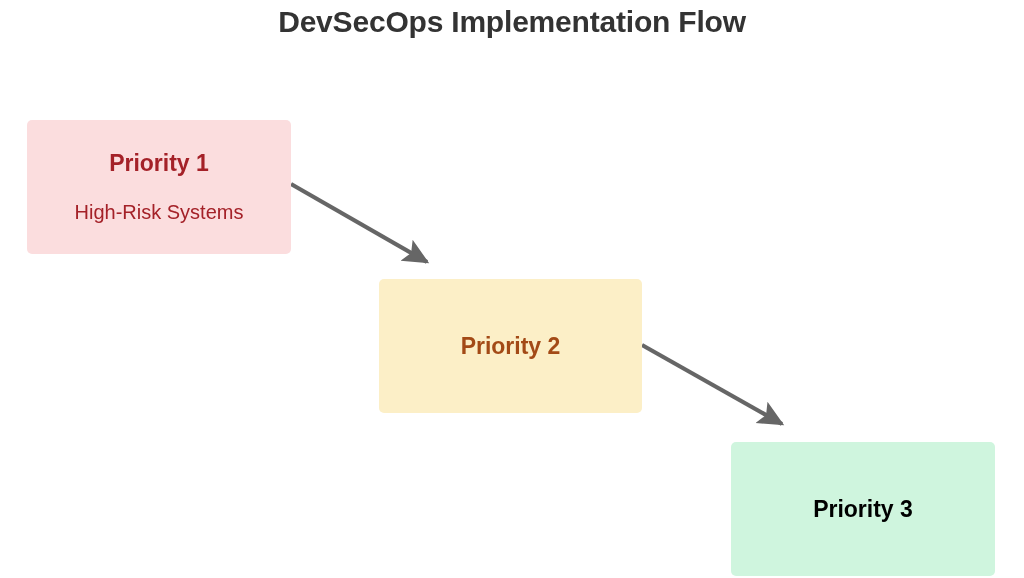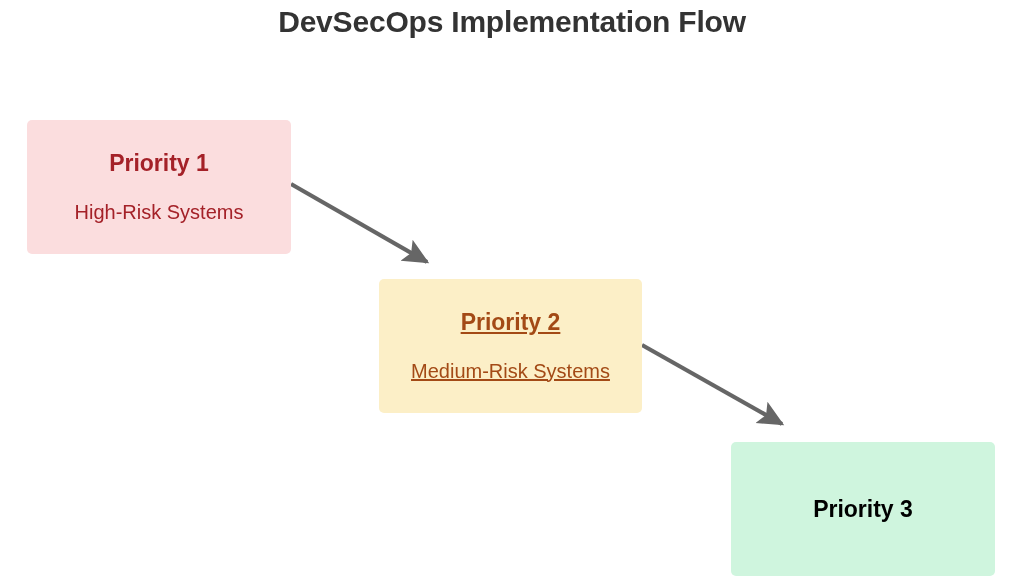--- a/index.html
+++ b/index.html
@@ -78,21 +78,20 @@
     background: #FBDDDE;
     color: #A42128;
   }
   #node-priority-2 {
     left: 379px;
     top: 279px;
     width: 263px;
     height: 134px;
     background: #FCEFC7;
     color: #A34A16;
-    text-decoration: underline;
   }
   #node-priority-3 {
     left: 731px;
     top: 442px;
     width: 264px;
     height: 134px;
     background: #CFF5DE;
     color: #000000;
   }
 </style>
@@ -119,20 +118,19 @@
     </g>
   </svg>
 
   <div class="node" id="node-priority-1">
     <div class="node-title">Priority 1</div>
     <div class="node-subtitle">High-Risk Systems</div>
   </div>
 
   <div class="node" id="node-priority-2">
     <div class="node-title">Priority 2</div>
-    <div class="node-subtitle">Medium-Risk Systems</div>
   </div>
 
   <div class="node" id="node-priority-3">
     <div class="node-title">Priority 3</div>
   </div>
 
 </div>
 
 </body></html>

